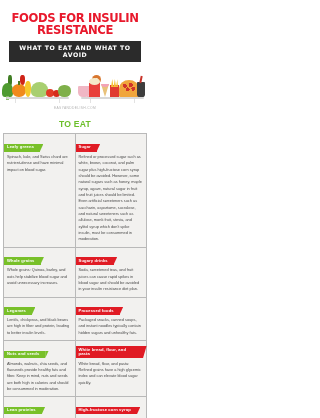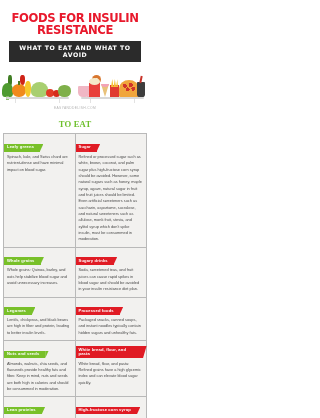--- a/index.html
+++ b/index.html
@@ -105,21 +105,21 @@
     color:#b4b4b4; padding:1px 0 2px;
     font-family:"Liberation Sans", sans-serif;
   }
 
   
   .table { padding:0 3px 4px; }
   .col-heads { display:flex; }
   .col-head { flex:1; text-align:center; padding:1px 0 2.5px; }
   .col-head .ch-eat {
     font-size:8.6px; font-weight:bold; color:#6cbf2a;
-    font-family:Liberation Serif, serif; letter-spacing:0.2px;
+    font-family:Liberation Sans, sans-serif; letter-spacing:0.2px;
   }
   .col-head .ch-avoid {
     font-size:8.6px; font-weight:bold; color:#e8192c;
     font-family:"DejaVu Sans", sans-serif; letter-spacing:0.2px;
   }
   .grid { border-top:1px solid #b9b9b9; border-left:1px solid #b9b9b9; }
   .row { display:flex; }
   .cell {
     flex:1; width:50%;
     border-right:1px solid #b9b9b9; border-bottom:1px solid #b9b9b9;

